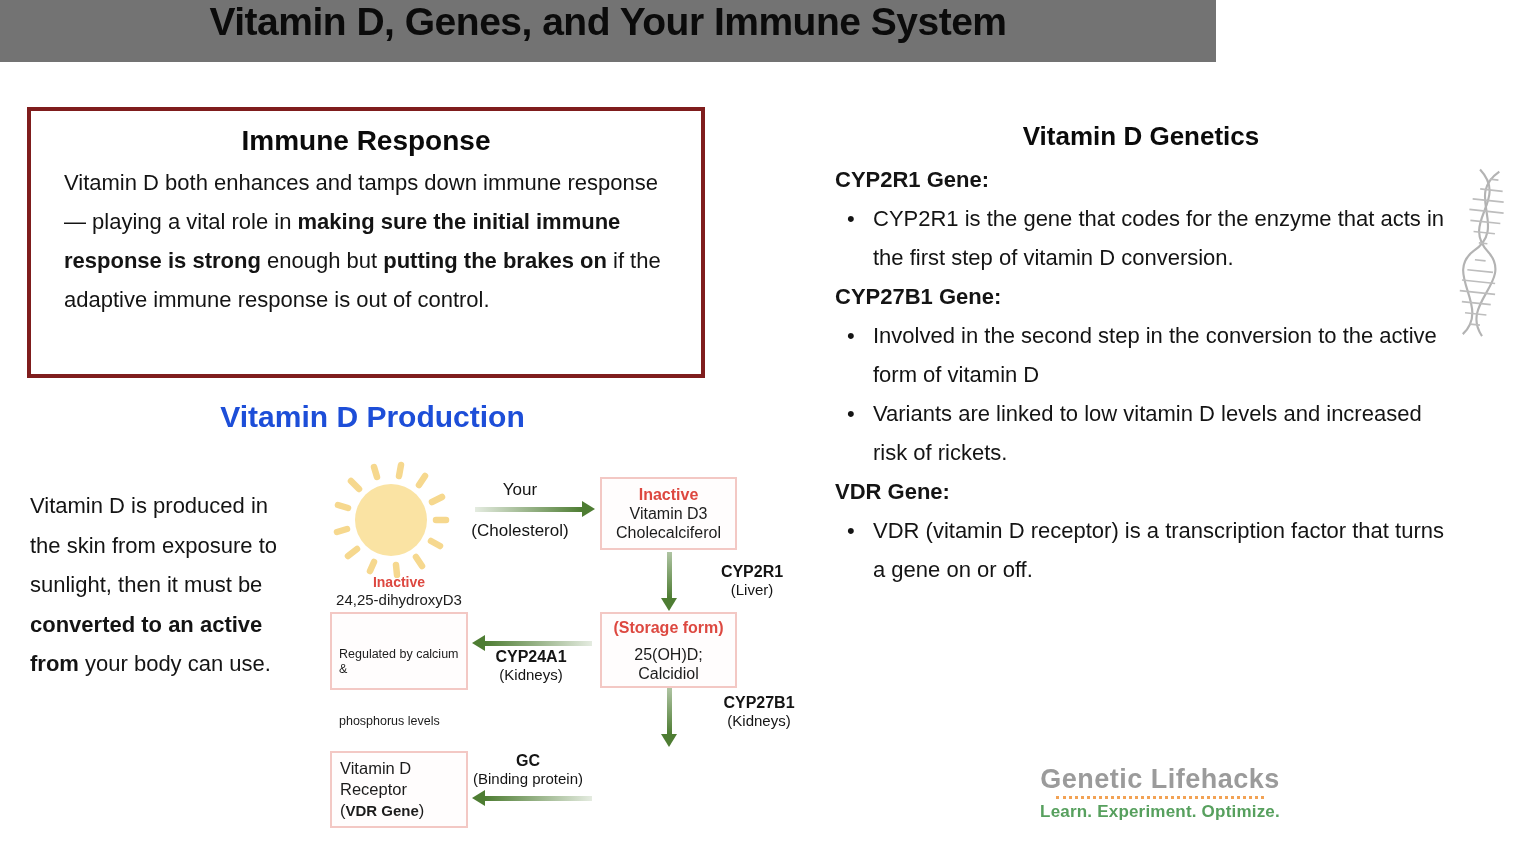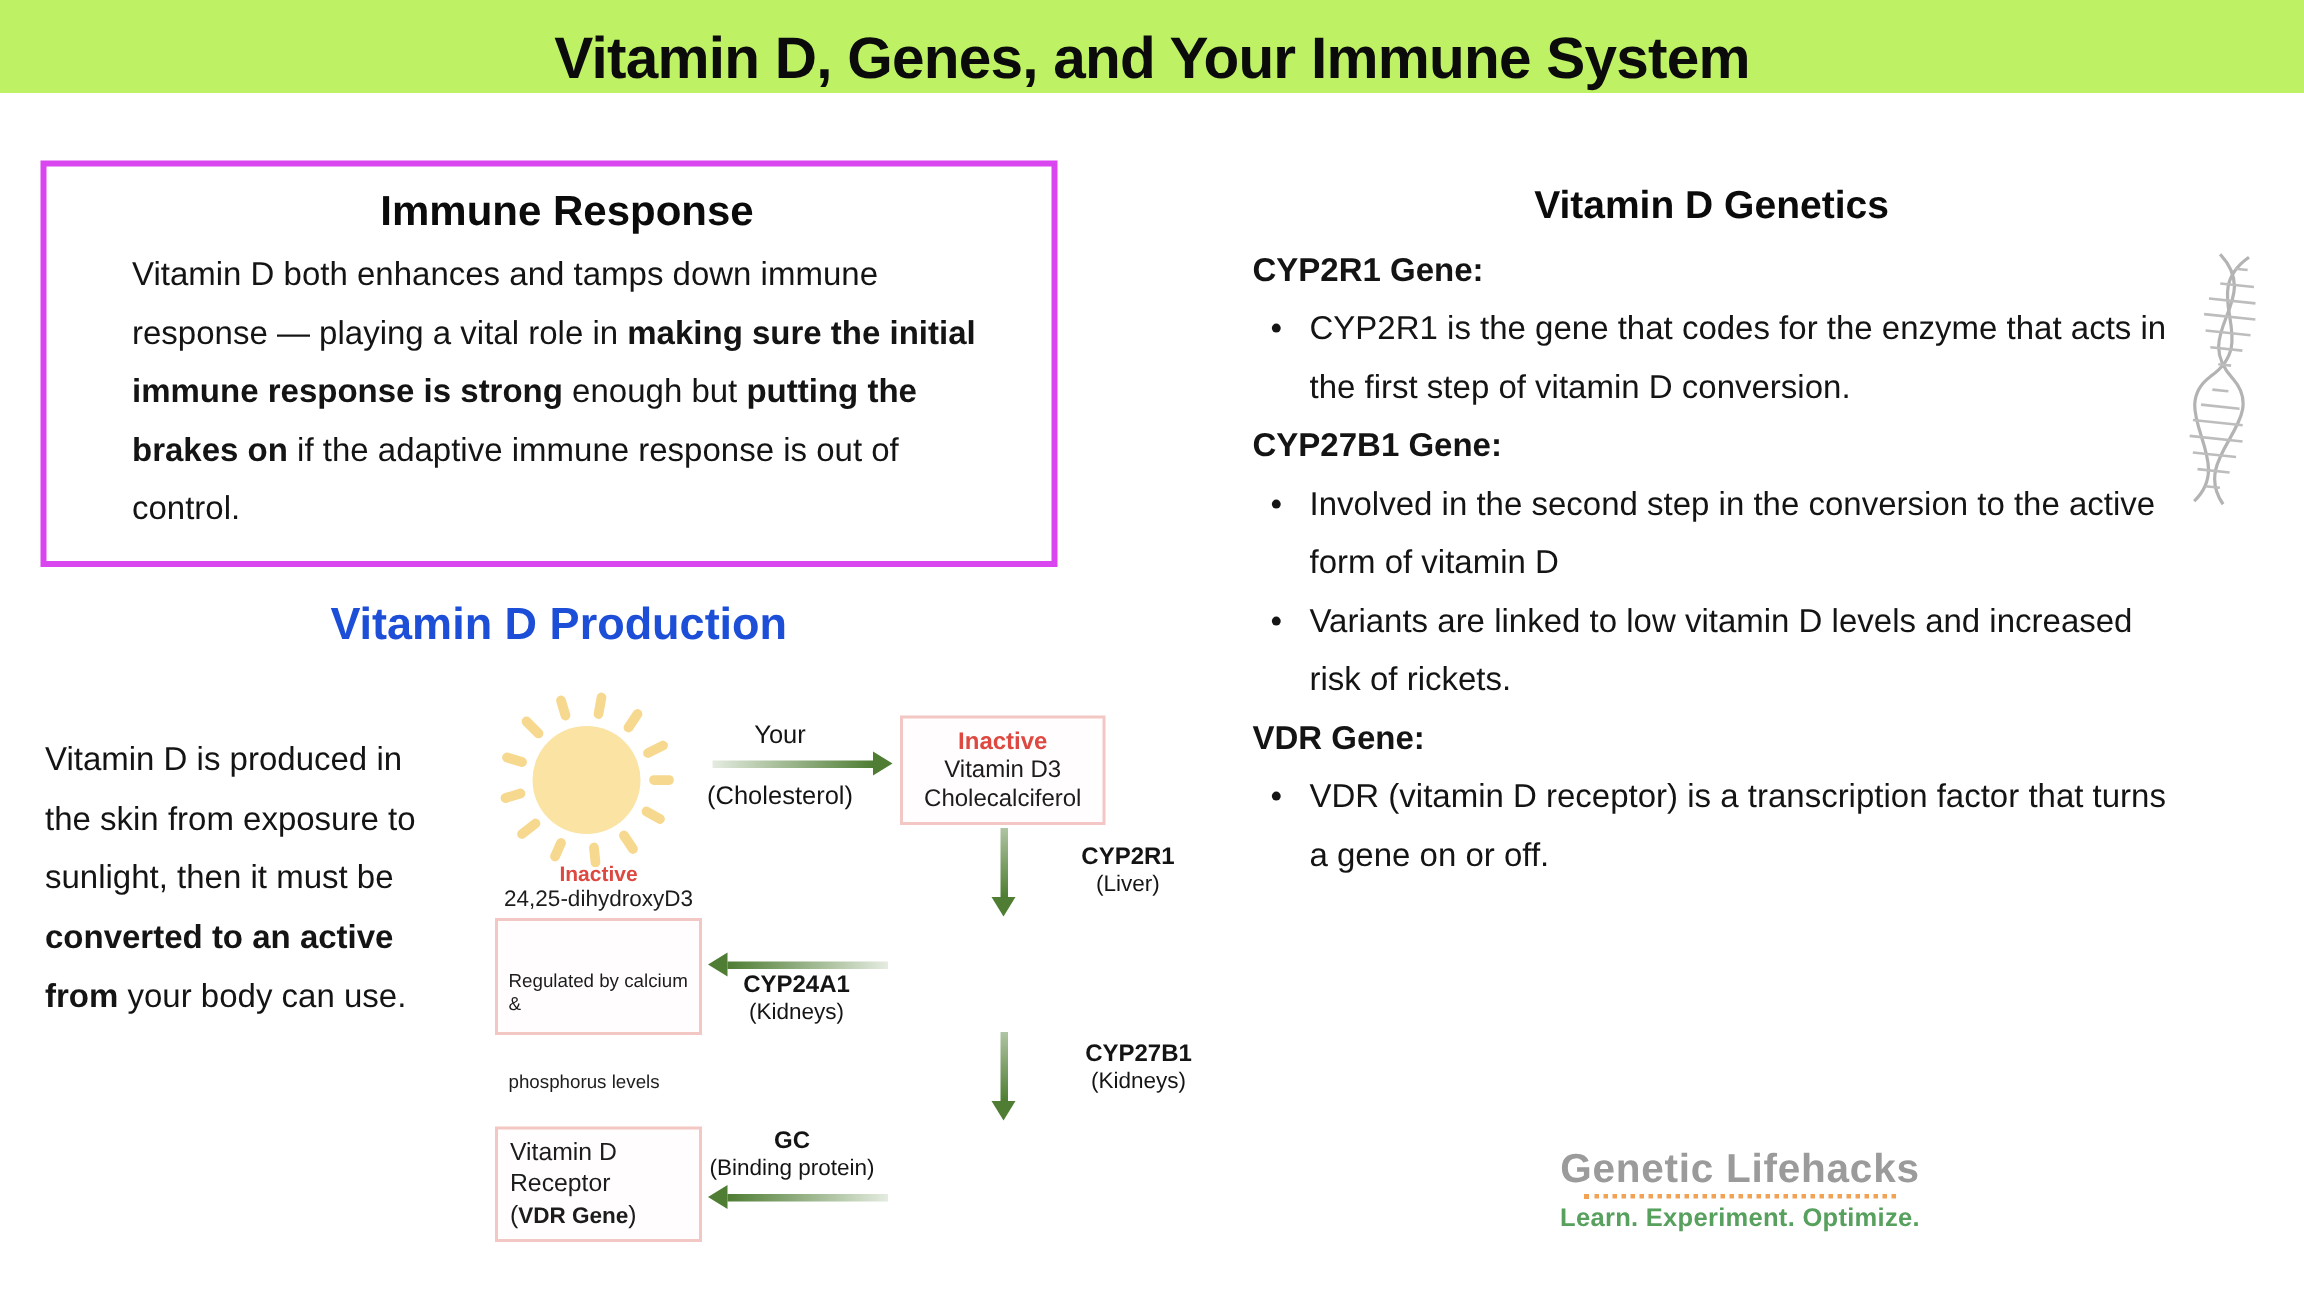--- a/index.html
+++ b/index.html
@@ -1,26 +1,26 @@
 <!DOCTYPE html>
 <html><head>
 <meta charset="utf-8">
 <style>
   html,body{margin:0;padding:0;background:#fff;}
   #canvas{position:relative;width:1536px;height:864px;background:#ffffff;overflow:hidden;
           font-family:"Liberation Sans",sans-serif;color:#161616;}
 
   
-  .titlebar{position:absolute;left:0;top:0;width:1536px;height:62px;background:#bef264;
-            display:flex;align-items:flex-end;justify-content:center;}
+  .titlebar{position:absolute;left:0;top:0;width:1216px;height:62px;background:#737373;
+            display:flex;align-items:flex-start;justify-content:center;}
   .titlebar h1{margin:0;font-size:39px;font-weight:800;letter-spacing:-0.5px;color:#0b0b0b;}
 
   
   .immunebox{position:absolute;left:27px;top:107px;width:678px;height:271px;background:#fff;
-             border:4px solid #d946ef;box-sizing:border-box;padding-left:24px;}
+             border:4px solid #7f1d1d;box-sizing:border-box;}
   .immunebox h2{margin:14px 0 6px 0;text-align:center;font-size:28px;font-weight:800;color:#0b0b0b;}
   .immunebox p{margin:0;padding:0 30px 0 33px;font-size:22px;line-height:39px;color:#141414;}
 
   
   .prod-heading{position:absolute;left:115px;top:400px;width:515px;text-align:center;
                 font-size:30px;font-weight:800;color:#1d4ed8;}
 
   
   .leftpara{position:absolute;left:30px;top:486px;width:262px;font-size:22px;line-height:39.5px;color:#141414;}
 
@@ -127,20 +127,24 @@
 
   <div class="varrow" style="left:661px;top:552px;height:60px;">
     <div class="vline" style="height:46px;"></div>
       <div class="head-d" style="top:46px;"></div>
   </div>
   <div class="enz" style="left:700px;top:563px;width:104px;">
     <span class="ename">CYP2R1</span>
     <span>(Liver)</span>
   </div>
 
+  <div class="dbox" style="left:600px;top:612px;width:137px;height:76px;gap:8px;">
+    <span class="red">(Storage form)</span>
+    <span>25(OH)D; Calcidiol</span>
+  </div>
 
   <div class="harrow" style="left:472px;top:635px;width:120px;">
     <div class="line line-l" style="left:13px;width:107px;"></div>
       <div class="head-l"></div>
   </div>
   <div class="enz" style="left:476px;top:648px;width:110px;">
     <span class="ename">CYP24A1</span>
     <span>(Kidneys)</span>
   </div>
 

